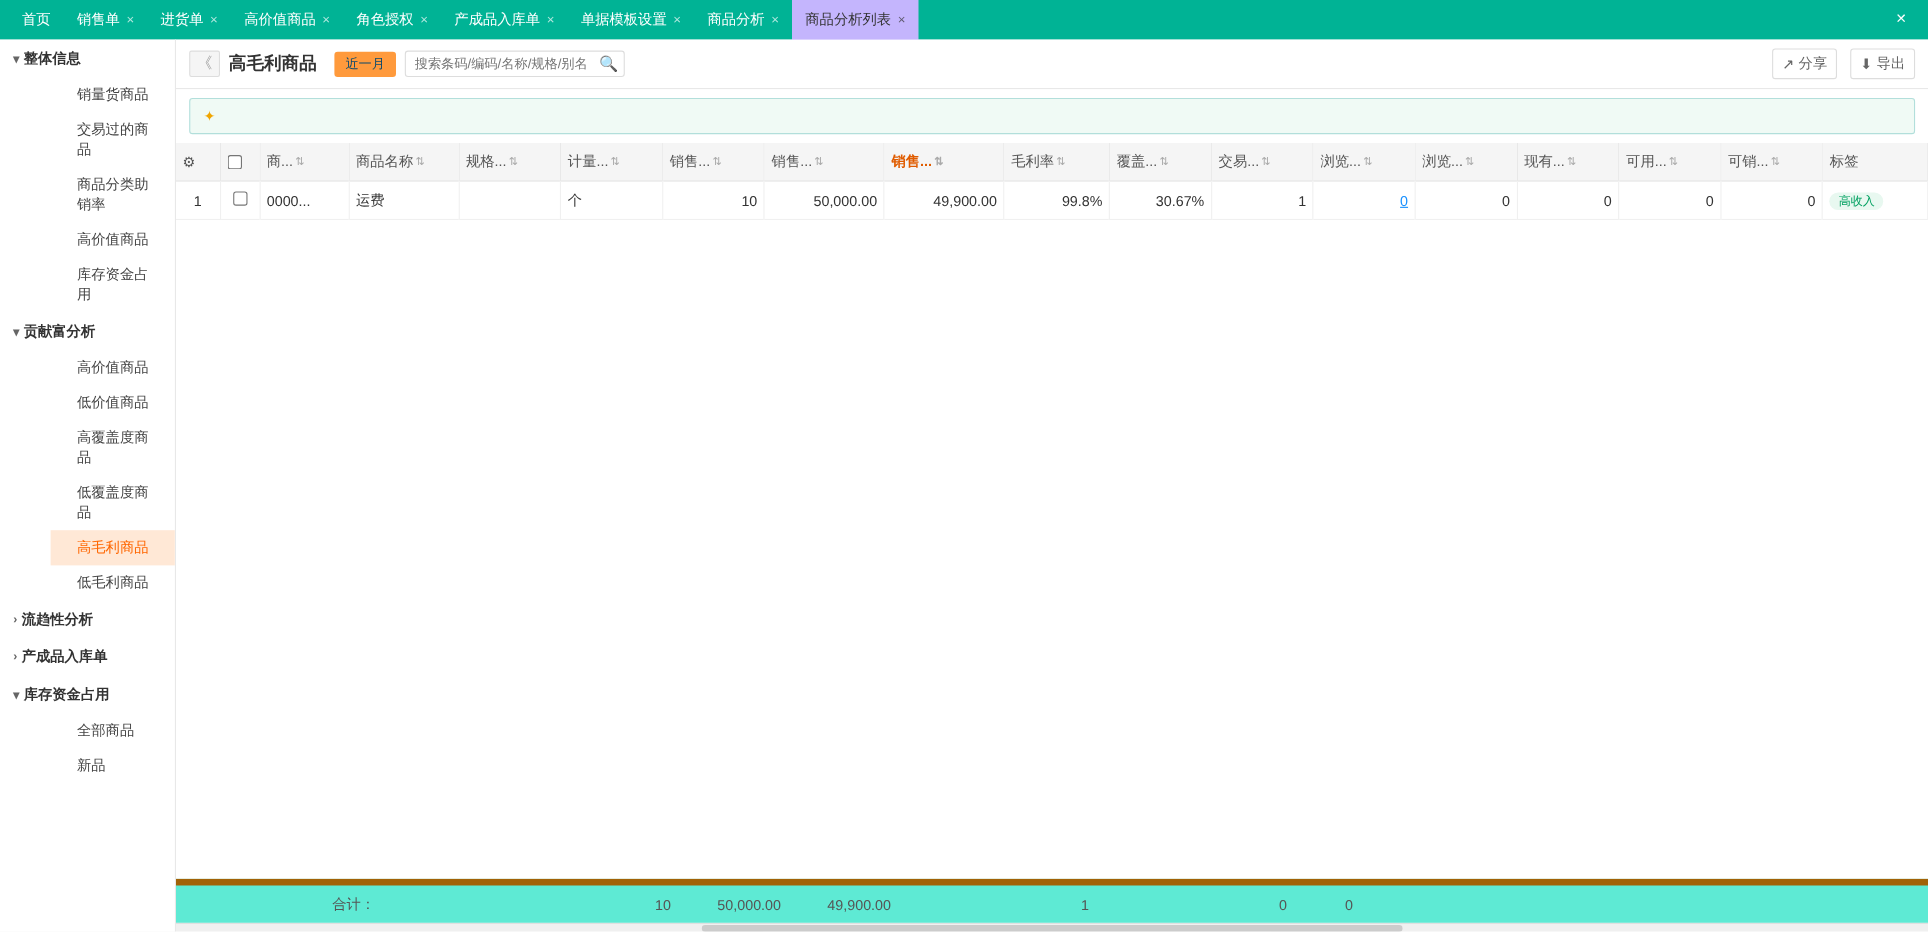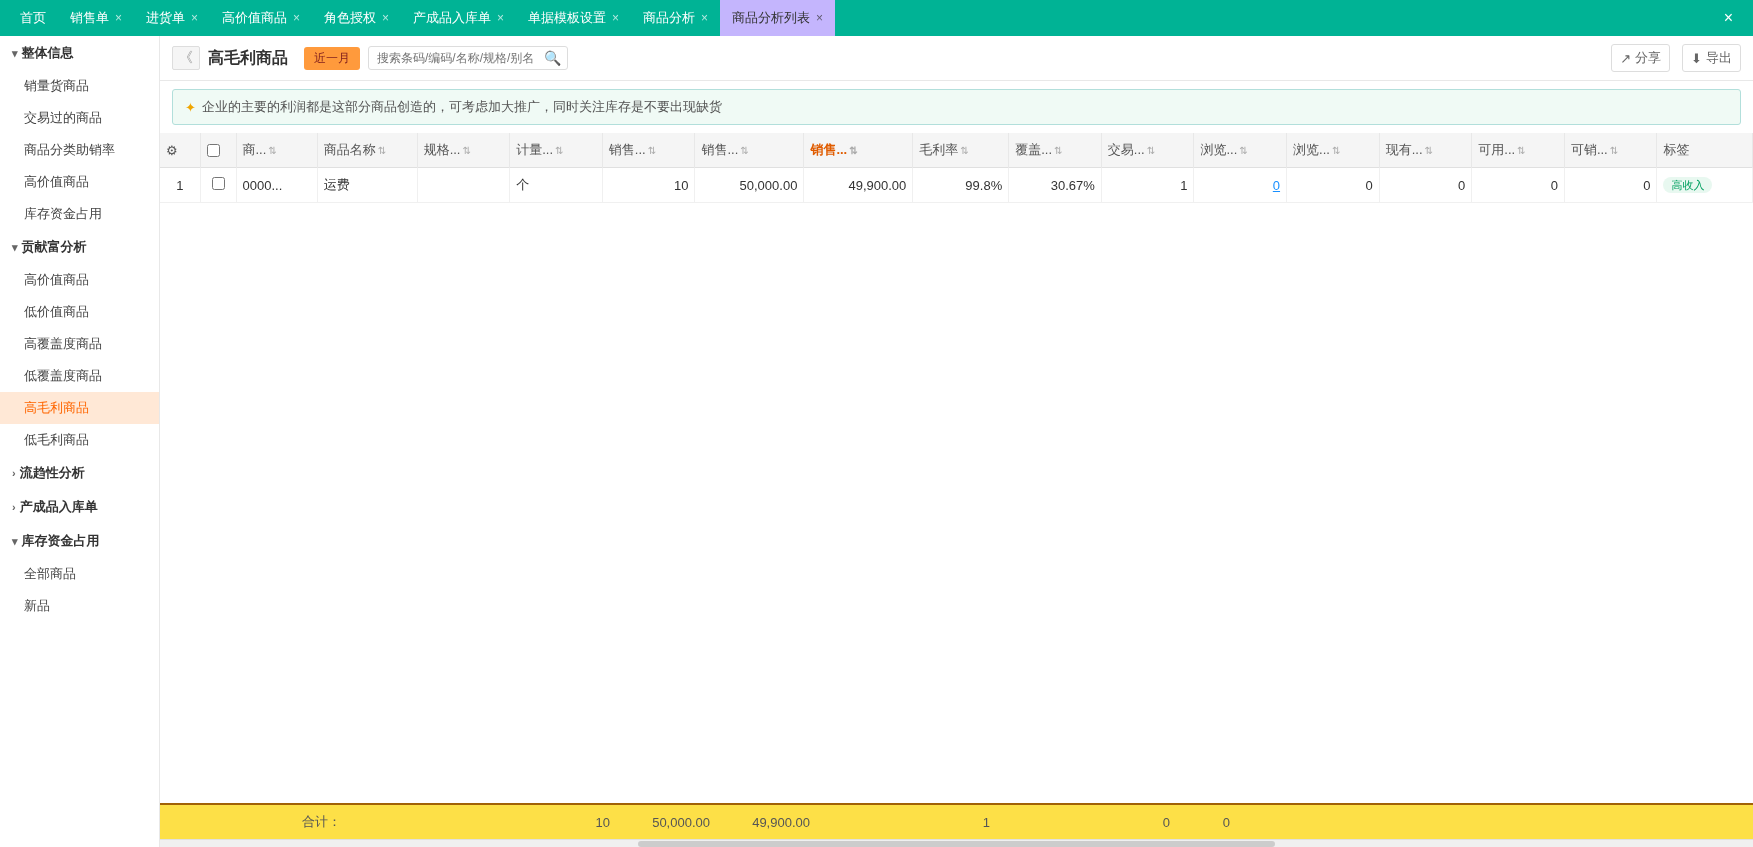--- a/index.html
+++ b/index.html
@@ -64,20 +64,21 @@
       font-size: 13px;
       color: #333;
       cursor: pointer;
     }
     .sidebar-group-header .arrow { margin-right: 4px; font-size: 11px; color: #666; }
     .sidebar-item {
       padding: 7px 12px 7px 24px;
       color: #444;
       cursor: pointer;
       font-size: 12px;
+      margin-left: 46px;
     }
     .sidebar-item.active {
       background: #ffe8d6;
       color: #f60;
     }
 
     
     .content-area {
       flex: 1;
       display: flex;
@@ -104,21 +105,21 @@
       border-radius: 2px;
     }
     .content-header .page-title {
       font-size: 16px;
       font-weight: bold;
       color: #333;
       margin-right: 8px;
     }
     .content-header .date-filter {
       background: #ff9a3c;
-      color: #7f1d1d;
+      color: #0c4a6e;
       border: none;
       padding: 3px 10px;
       border-radius: 3px;
       cursor: pointer;
       font-size: 12px;
     }
     .content-header .search-input {
       border: 1px solid #ddd;
       border-radius: 3px;
       padding: 4px 30px 4px 8px;
@@ -209,22 +210,22 @@
       background: #e8f8f0;
       color: #00a060;
       padding: 2px 8px;
       border-radius: 10px;
       font-size: 11px;
     }
     .link-blue { color: #1890ff; text-decoration: underline; cursor: pointer; }
 
     
     .footer-row {
-      background: #fde047;
-      border-top: 2px solid #a16207;
+      background: #5eead4;
+      border-top: 6px solid #a16207;
       display: flex;
       align-items: center;
       padding: 8px 0;
       font-size: 12px;
       color: #555;
     }
     .footer-cell {
       padding: 0 6px;
       white-space: nowrap;
     }
@@ -362,21 +363,20 @@
         <span>分享</span>
       </button>
       <button class="action-btn" style="margin-left:4px;">
         <span>⬇</span>
         <span>导出</span>
       </button>
     </div>
 
     <div class="info-banner">
       <span class="star-icon">✦</span>
-      <span>企业的主要的利润都是这部分商品创造的，可考虑加大推广，同时关注库存是不要出现缺货</span>
     </div>
 
     <div class="table-container">
       <table>
         <thead>
           <tr>
             <th style="width:40px;">
               <div class="col-inner">⚙</div>
             </th>
             <th style="width:36px;">

